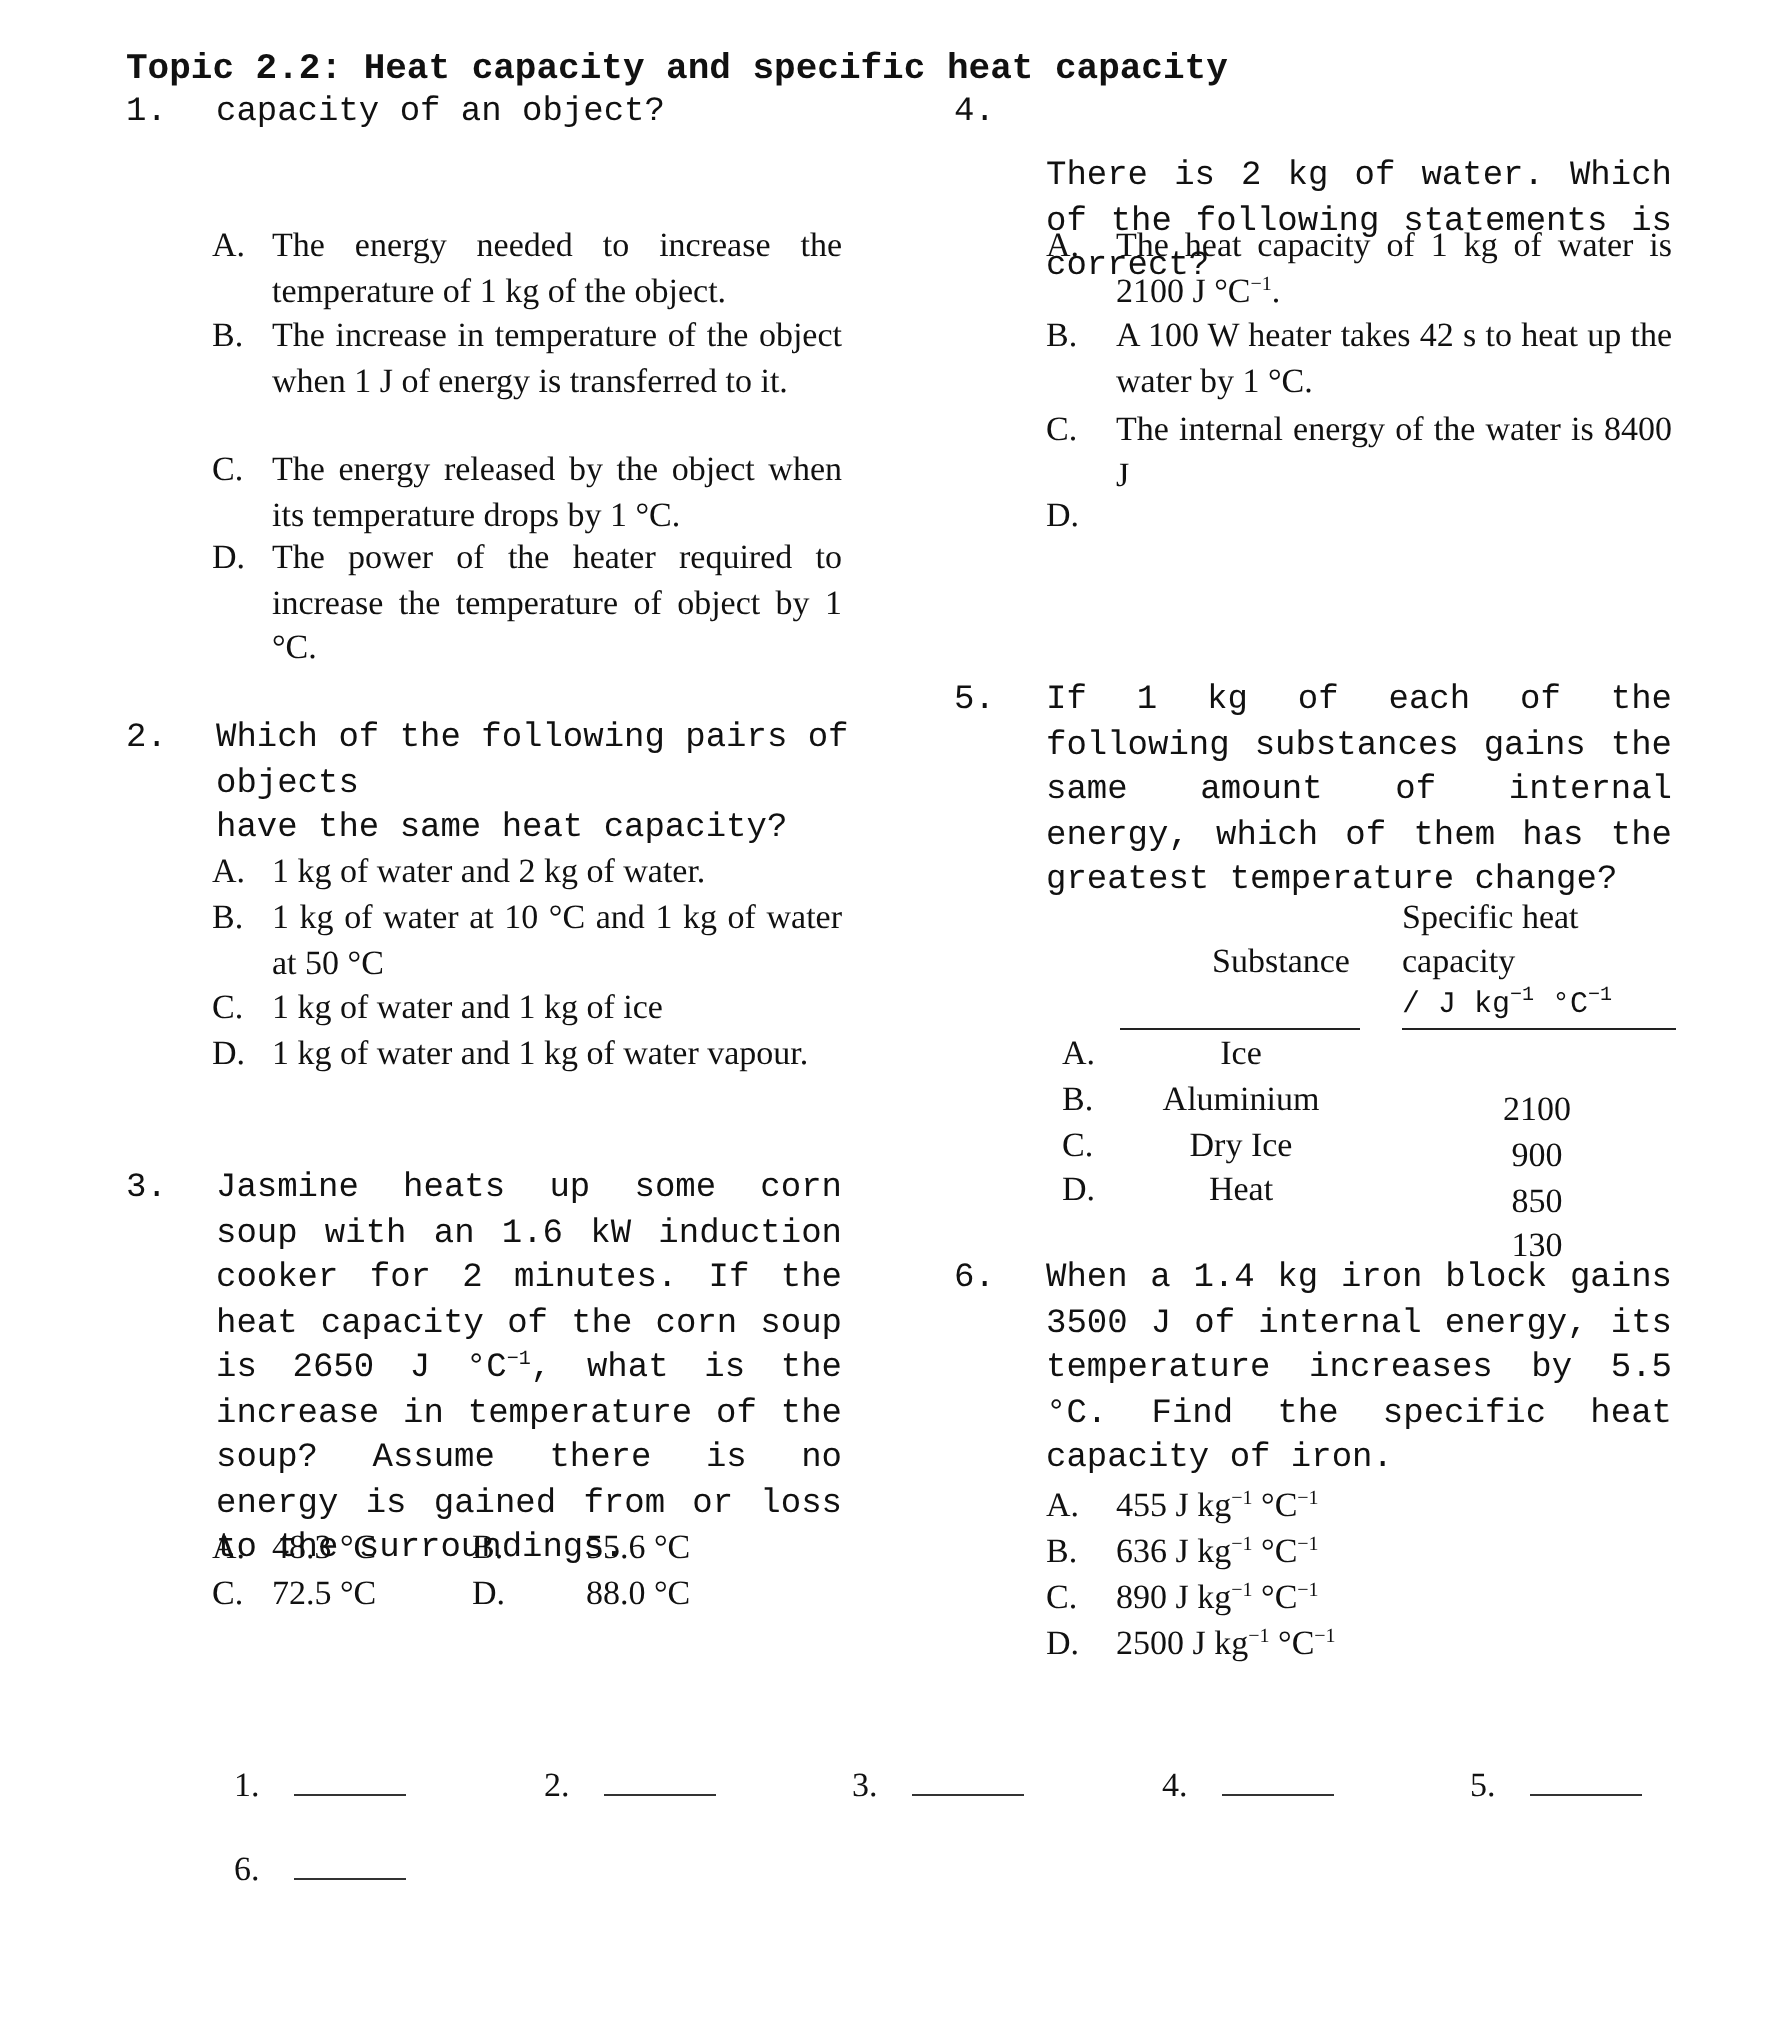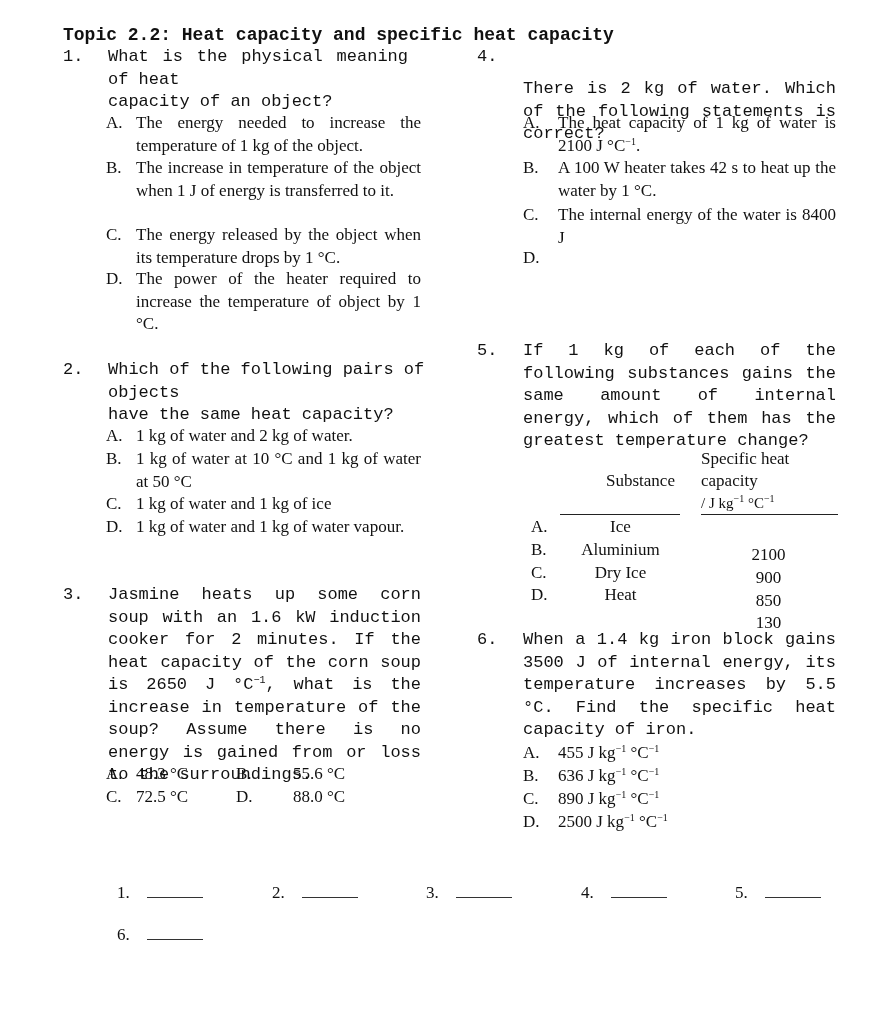--- a/index.html
+++ b/index.html
@@ -27,21 +27,20 @@
   .ans .blank { display:inline-block; width:56px; border-bottom:1px solid #333; height:16px; }
 </style>
 </head>
 <body>
 
 <div class="abs title">Topic 2.2: Heat capacity and specific heat capacity</div>
 
 <div>
   <div class="abs qnum" style="left:63px;top:46px;">1.</div>
   <div class="abs qtext" style="left:108px;top:46px;width:300px;">
-    <div>What is the physical meaning of heat</div>
     <div>capacity of an object?</div>
   </div>
   <div class="opt" style="left:106px;top:112px;width:315px;">
     <span class="lbl">A.</span>
     <span class="txt">The energy needed to increase the temperature of 1 kg of the object.</span>
   </div>
   <div class="opt" style="left:106px;top:157px;width:315px;">
     <span class="lbl">B.</span>
     <span class="txt">The increase in temperature of the object when 1 J of energy is transferred to it.</span>
   </div>
@@ -121,21 +120,21 @@
 </div>
 
 <div>
   <div class="abs qnum" style="left:477px;top:340px;">5.</div>
   <div class="abs qtext" style="left:523px;top:340px;width:313px;text-align-last:left;">If 1 kg of each of the following substances gains the same amount of internal energy, which of them has the greatest temperature change?</div>
   <div class="tbl">
     <div class="hdr-sub">Substance</div>
     <div class="hdr-shc">
       <div>Specific heat</div>
       <div>capacity</div>
-      <div style="font-size:15px;"><span>/ J kg</span><sup>−1</sup><span> °C</span><sup>−1</sup></div>
+      <div style="font-size:15px;font-family:Liberation Mono, monospace;"><span>/ J kg</span><sup>−1</sup><span> °C</span><sup>−1</sup></div>
     </div>
     <div class="rule1"></div>
     <div class="rule2"></div>
     <div class="row" style="top:70px;">
       <span class="l">A.</span>
       <span class="s">Ice</span>
       <span class="v">2100</span>
     </div>
     <div class="row" style="top:93px;">
       <span class="l">B.</span>

